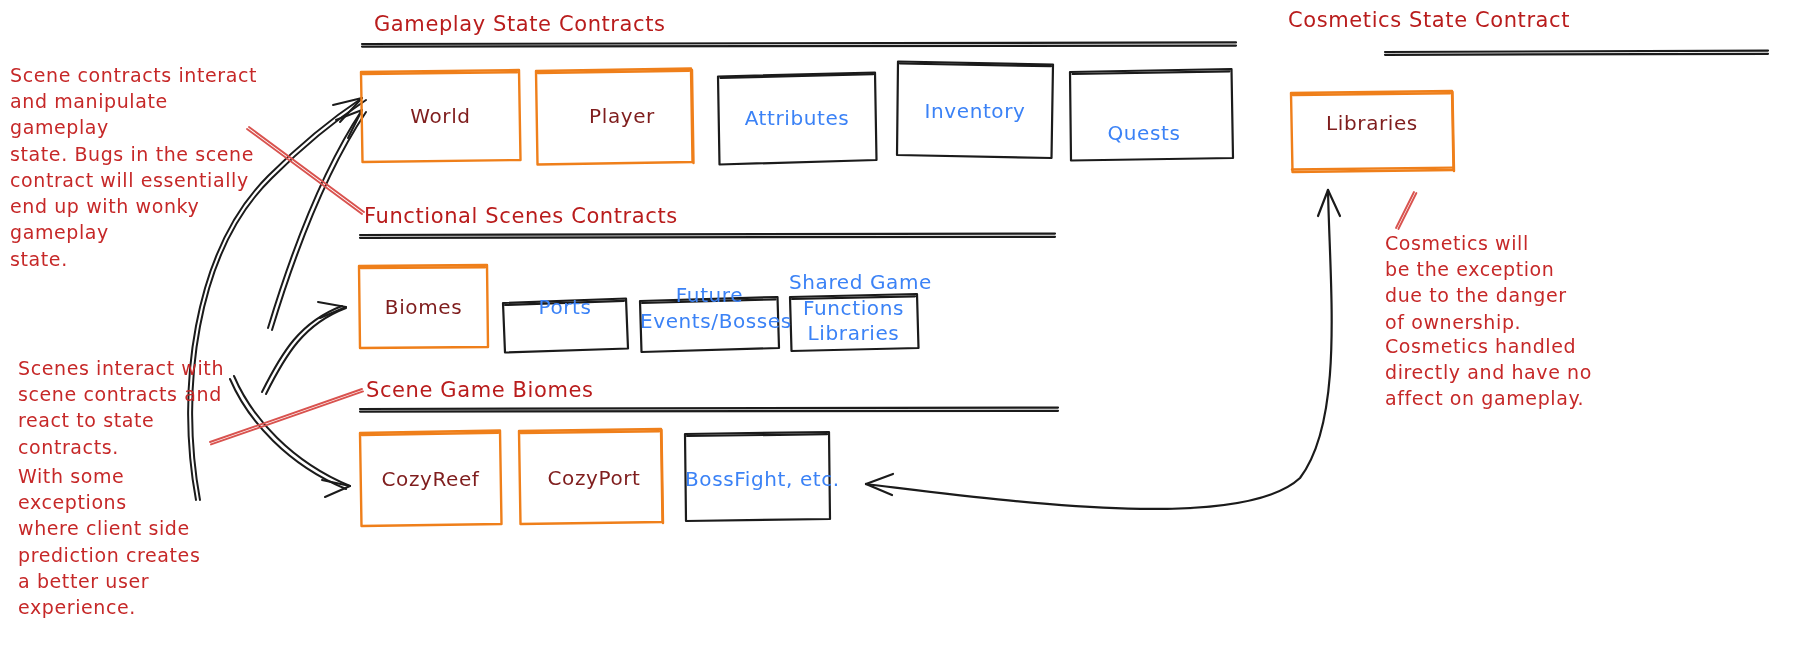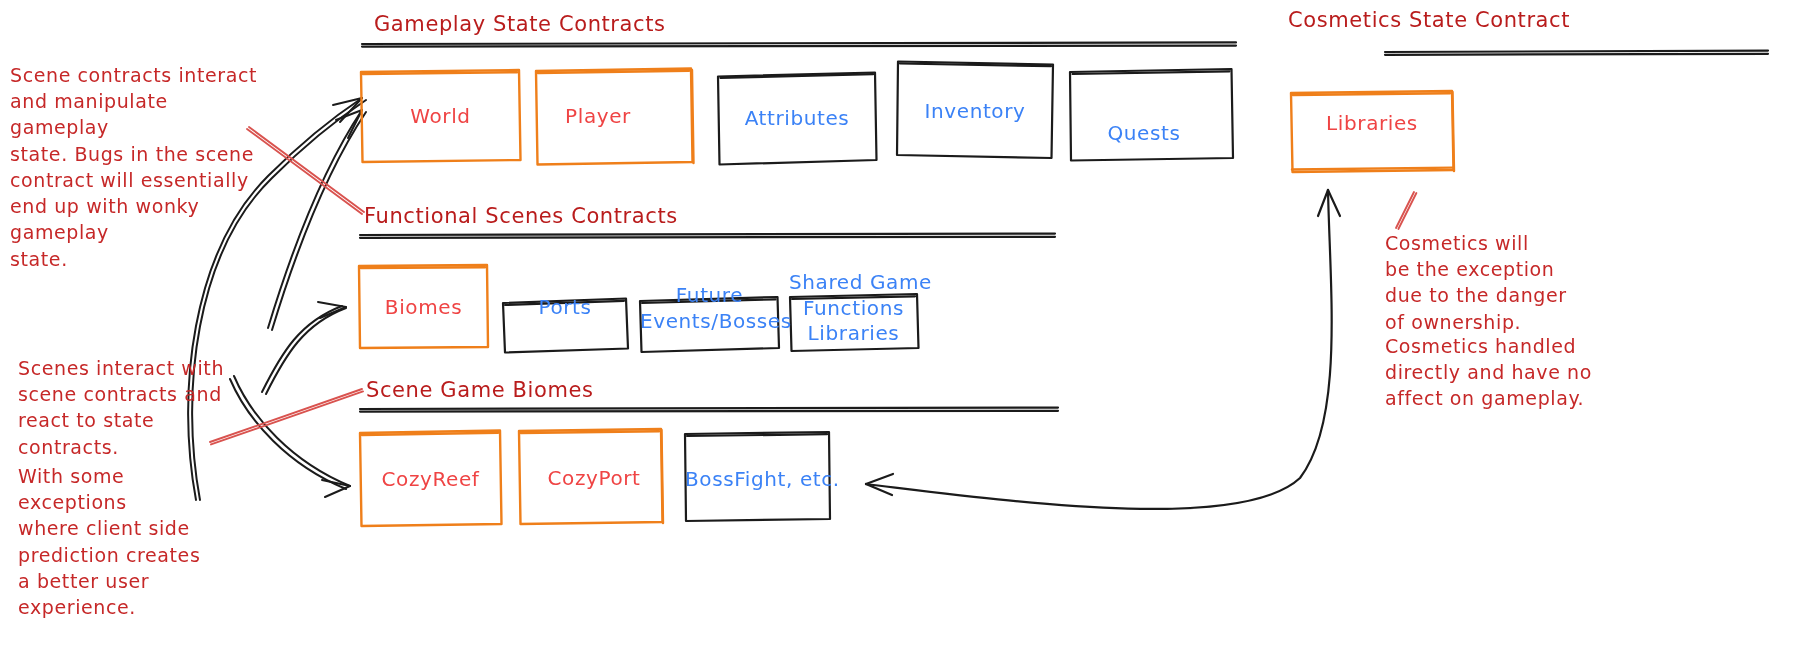--- a/index.html
+++ b/index.html
@@ -30,21 +30,21 @@
   .section-title {
     font-size: 21px;
     color: #b91c1c;
   }
   .box-label {
     font-size: 20px;
     color: #3b82f6;
     text-align: center;
     line-height: 1.28;
   }
-  .box-label.orange { color: #ef4444; }
+  .box-label.orange { color: #7f1d1d; }
   .note {
     font-size: 19px;
     color: #c62828;
     line-height: 1.38;
     white-space: pre-line;
   }
 </style>
 </head>
 <body>
 
@@ -190,21 +190,21 @@
 
   <div class="lbl section-title" style="left:374px; top:12px;">Gameplay State Contracts</div>
 
   <div class="lbl section-title" style="left:364px; top:204px;">Functional Scenes Contracts</div>
 
   <div class="lbl section-title" style="left:366px; top:378px;">Scene Game Biomes</div>
 
   <div class="lbl section-title" style="left:1288px; top:8px;">Cosmetics State Contract</div>
 
   <div class="lbl box-label orange" style="left:361px; top:104px; width:159px;">World</div>
-  <div class="lbl box-label orange" style="left:520px; top:104px; width:156px;text-align:center;">Player</div>
+  <div class="lbl box-label orange" style="left:544px; top:104px; width:156px;text-align:center;">Player</div>
   <div class="lbl box-label" style="left:718px; top:106px; width:158px;">Attributes</div>
   <div class="lbl box-label" style="left:897px; top:99px; width:156px;">Inventory</div>
   <div class="lbl box-label" style="left:1070px; top:121px; width:148px;">Quests</div>
 
   <div class="lbl box-label orange" style="left:359px; top:295px; width:129px;">Biomes</div>
   <div class="lbl box-label" style="left:503px; top:295px; width:124px;">Ports</div>
   <div class="lbl box-label" style="left:640px; top:283px; width:139px;">Future
 Events/Bosses</div>
   <div class="lbl box-label" style="left:789px; top:270px; width:129px;">Shared Game
 Functions

